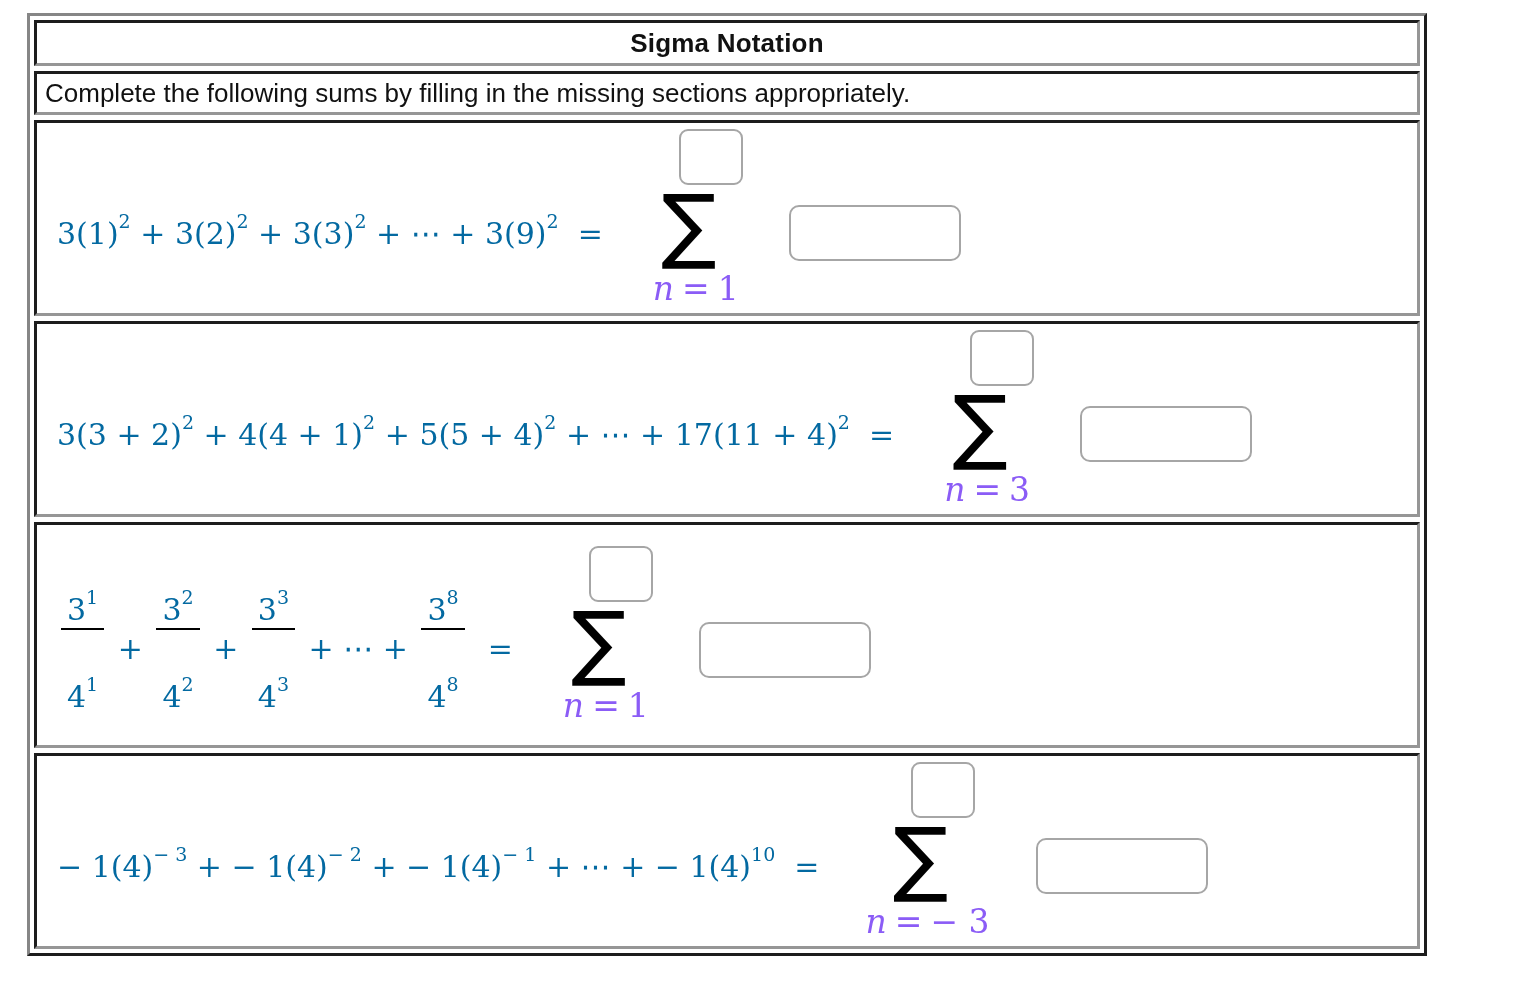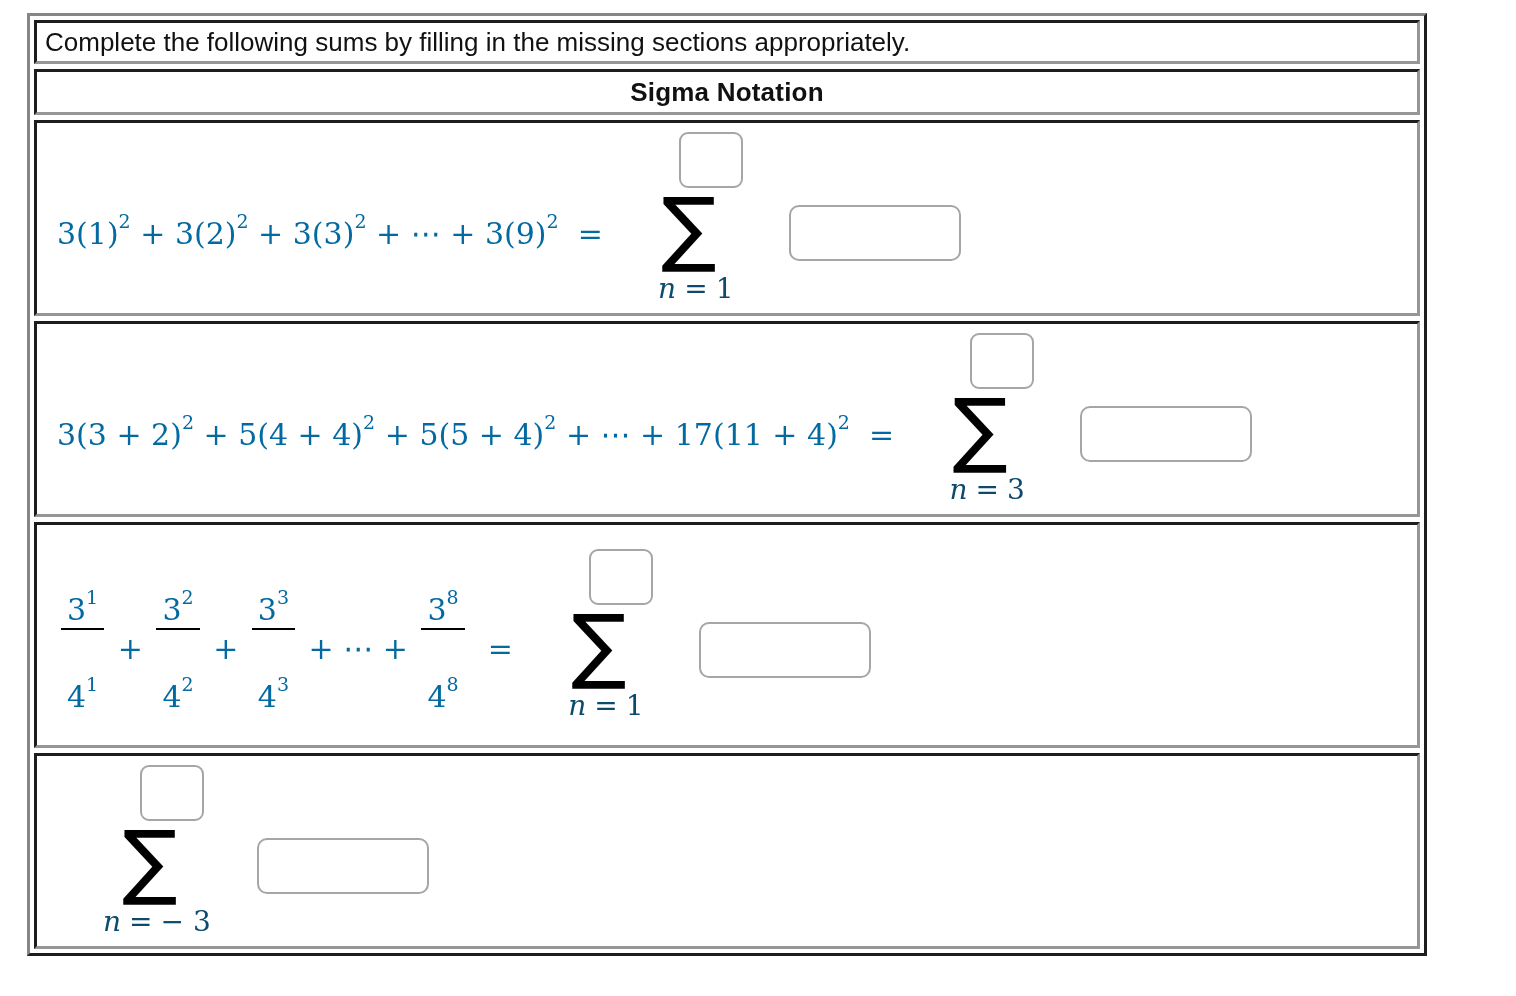--- a/index.html
+++ b/index.html
@@ -92,61 +92,61 @@
     margin-bottom: 8px;
   }
   .sigma-sym {
     font-family: "DejaVu Sans", sans-serif;
     font-size: 82px; line-height: 64px;
     color: #000;
   }
   .lower-limit {
     margin-top: 12px; margin-left: 14px;
     font-family: "DejaVu Serif", "Liberation Serif", serif;
-    font-size: 28px; color: #0c4a6e;
+    font-size: 33px; color: #8b5cf6;
     white-space: pre;
   }
   .lower-limit .mvar { font-style: italic; margin-right: 8px; }
   .lower-limit .rel { margin-right: 8px; }
   .answer-box {
     width: 168px; height: 52px;
     border: 2px solid var(--input-border);
     border-radius: 10px;
     background: #fff;
     margin-left: 46px;
     transform: translateY(15px);
     flex: 0 0 auto;
   }
 </style>
 </head>
 <body>
 
 <div class="page">
   <div class="outer">
 
+    <div class="box t-row">
+      <span class="title">Sigma Notation</span>
+    </div>
+
     <div class="box i-row">
       <span class="instr">Complete the following sums by filling in the missing sections appropriately.</span>
-    </div>
-
-    <div class="box t-row">
-      <span class="title">Sigma Notation</span>
     </div>
 
     <div class="box p-row">
       <span class="expr"><span class="mt">3(1)</span><sup>2</sup><span class="mt"> + 3(2)</span><sup>2</sup><span class="mt"> + 3(3)</span><sup>2</sup><span class="mt"> + ⋯ + 3(9)</span><sup>2</sup><span class="mt">  =</span></span>
       <span class="sigma-block">
         <span class="limit-box"></span>
         <span class="sigma-sym">∑</span>
         <span class="lower-limit"><span class="mvar">n</span><span class="rel">=</span><span class="val">1</span></span>
       </span>
       <span class="answer-box"></span>
     </div>
 
     <div class="box p-row">
-      <span class="expr"><span class="mt">3(3 + 2)</span><sup>2</sup><span class="mt"> + 5(4 + 4)</span><sup>2</sup><span class="mt"> + 5(5 + 4)</span><sup>2</sup><span class="mt"> + ⋯ + 17(11 + 4)</span><sup>2</sup><span class="mt">  =</span></span>
+      <span class="expr"><span class="mt">3(3 + 2)</span><sup>2</sup><span class="mt"> + 4(4 + 1)</span><sup>2</sup><span class="mt"> + 5(5 + 4)</span><sup>2</sup><span class="mt"> + ⋯ + 17(11 + 4)</span><sup>2</sup><span class="mt">  =</span></span>
       <span class="sigma-block">
         <span class="limit-box"></span>
         <span class="sigma-sym">∑</span>
         <span class="lower-limit"><span class="mvar">n</span><span class="rel">=</span><span class="val">3</span></span>
       </span>
       <span class="answer-box"></span>
     </div>
 
     <div class="box p-row tall">
       <span class="expr"><span class="frac">
@@ -164,20 +164,21 @@
           </span><span class="mt">  =</span></span>
       <span class="sigma-block">
         <span class="limit-box"></span>
         <span class="sigma-sym">∑</span>
         <span class="lower-limit"><span class="mvar">n</span><span class="rel">=</span><span class="val">1</span></span>
       </span>
       <span class="answer-box"></span>
     </div>
 
     <div class="box p-row">
+      <span class="expr"><span class="mt">− 1(4)</span><sup>− 3</sup><span class="mt"> + − 1(4)</span><sup>− 2</sup><span class="mt"> + − 1(4)</span><sup>− 1</sup><span class="mt"> + ⋯ + − 1(4)</span><sup>10</sup><span class="mt">  =</span></span>
       <span class="sigma-block">
         <span class="limit-box"></span>
         <span class="sigma-sym">∑</span>
         <span class="lower-limit"><span class="mvar">n</span><span class="rel">=</span><span class="val">− 3</span></span>
       </span>
       <span class="answer-box"></span>
     </div>
 
   </div>
 </div>

